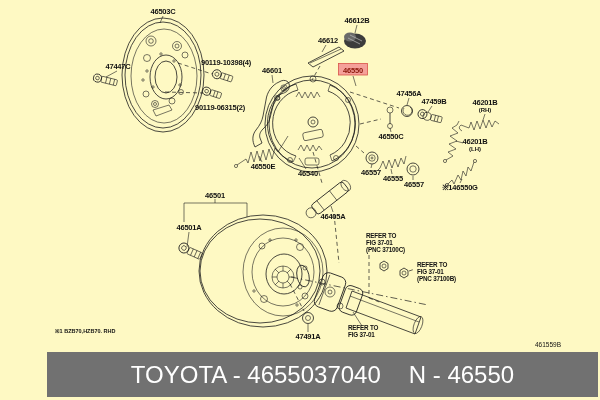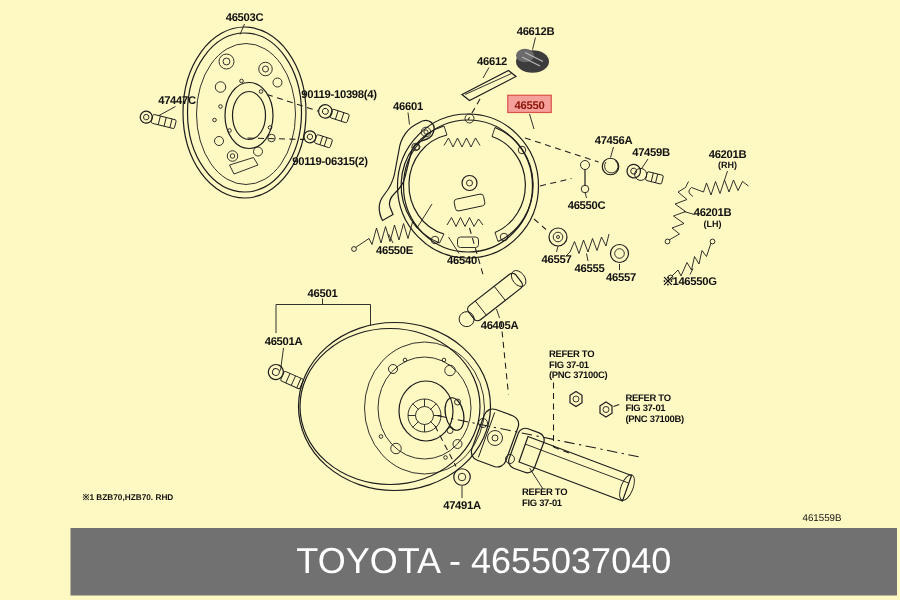--- a/index.html
+++ b/index.html
@@ -329,14 +329,15 @@
     <text class="refer" x="348" y="330">REFER TO</text>
     <text class="refer" x="348" y="337">FIG 37-01</text>
   </g>
 
   <text class="note" x="55" y="333">※1 BZB70,HZB70. RHD</text>
   <text class="doccode" x="561" y="347" text-anchor="end">461559B</text>
 </svg>
 
   <div class="footer">
     <span>TOYOTA - 4655037040</span>
+    <span>N - 46550</span>
   </div>
 </div>
 
 </body></html>

